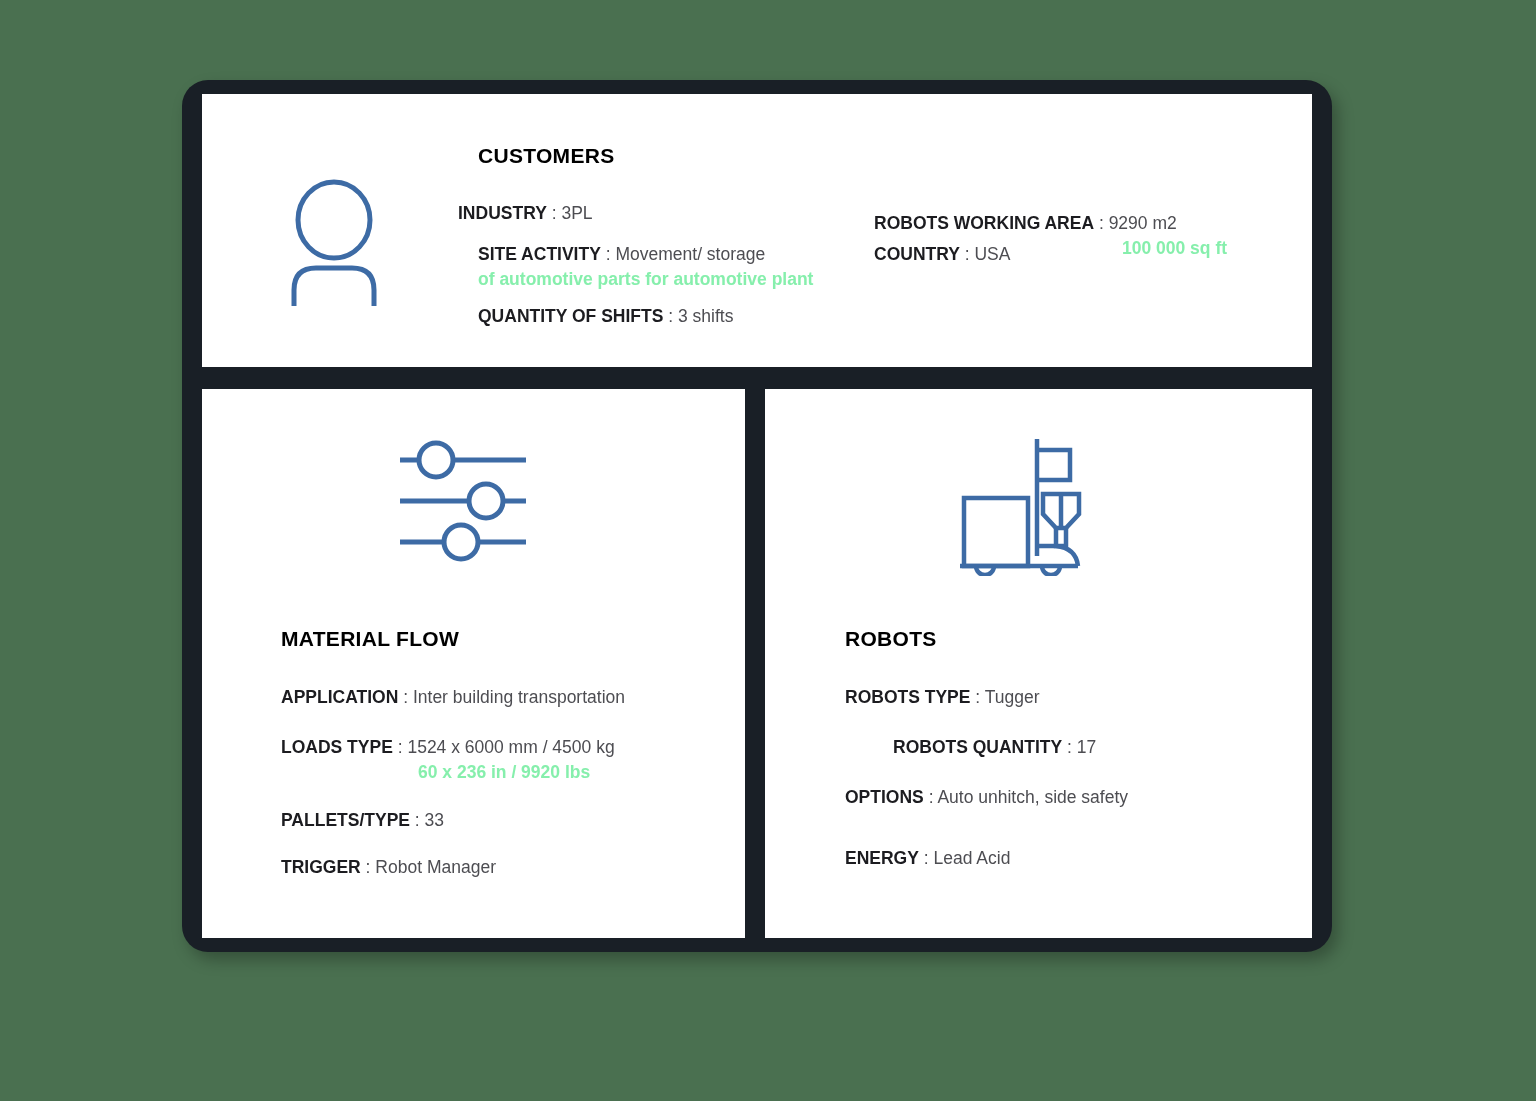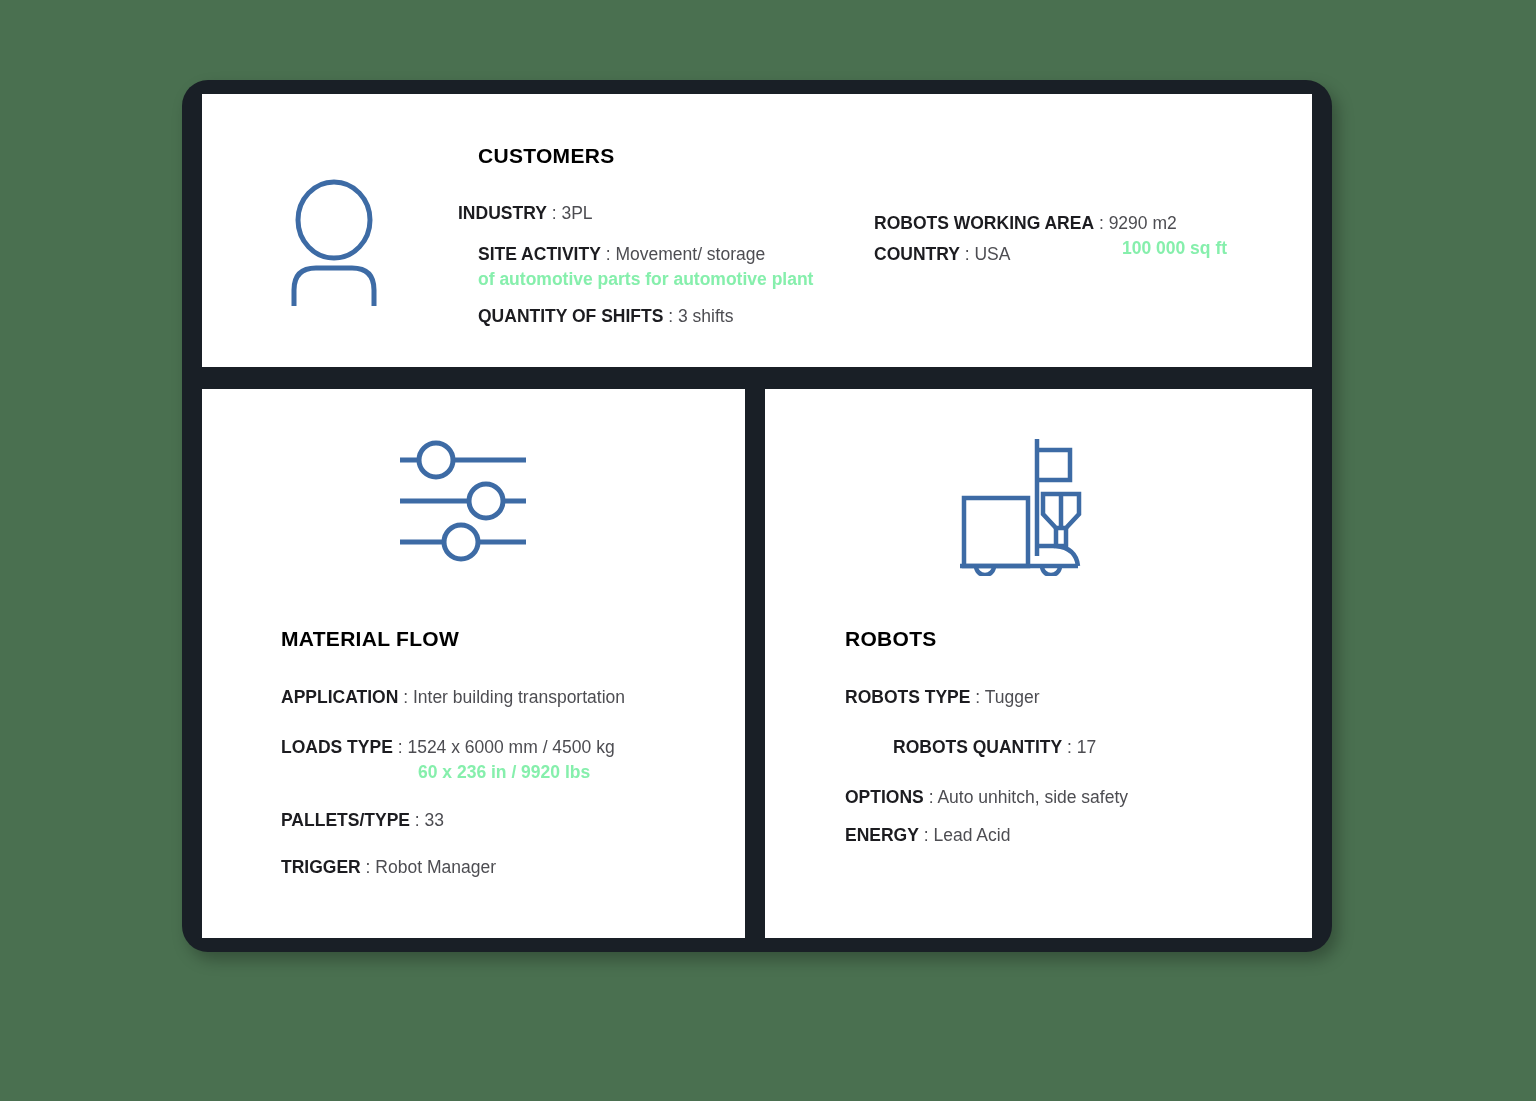--- a/index.html
+++ b/index.html
@@ -98,21 +98,21 @@
   
   #f-application     { left: 281px; top: 685px; }
   #f-loads-type      { left: 281px; top: 735px; }
   #f-pallets-hours   { left: 281px; top: 808px; }
   #f-trigger         { left: 281px; top: 855px; }
 
   
   #f-robots-type     { left: 845px; top: 685px; }
   #f-robots-quantity { left: 845px; top: 735px; margin-left: 48px; }
   #f-options         { left: 845px; top: 785px; }
-  #f-energy          { left: 845px; top: 823px; }
+  #f-energy          { left: 845px; top: 846px; }
 
   
   .icon { position: absolute; }
   #icon-person  { left: 278px; top: 178px;  width: 112px; height: 128px; }
   #icon-sliders { left: 398px; top: 438px;  width: 140px; height: 125px; }
   #icon-tugger  { left: 958px; top: 436px;  width: 132px; height: 140px; }
 
   .icon svg { display: block; width: 100%; height: 100%; }
 </style>
 </head>

